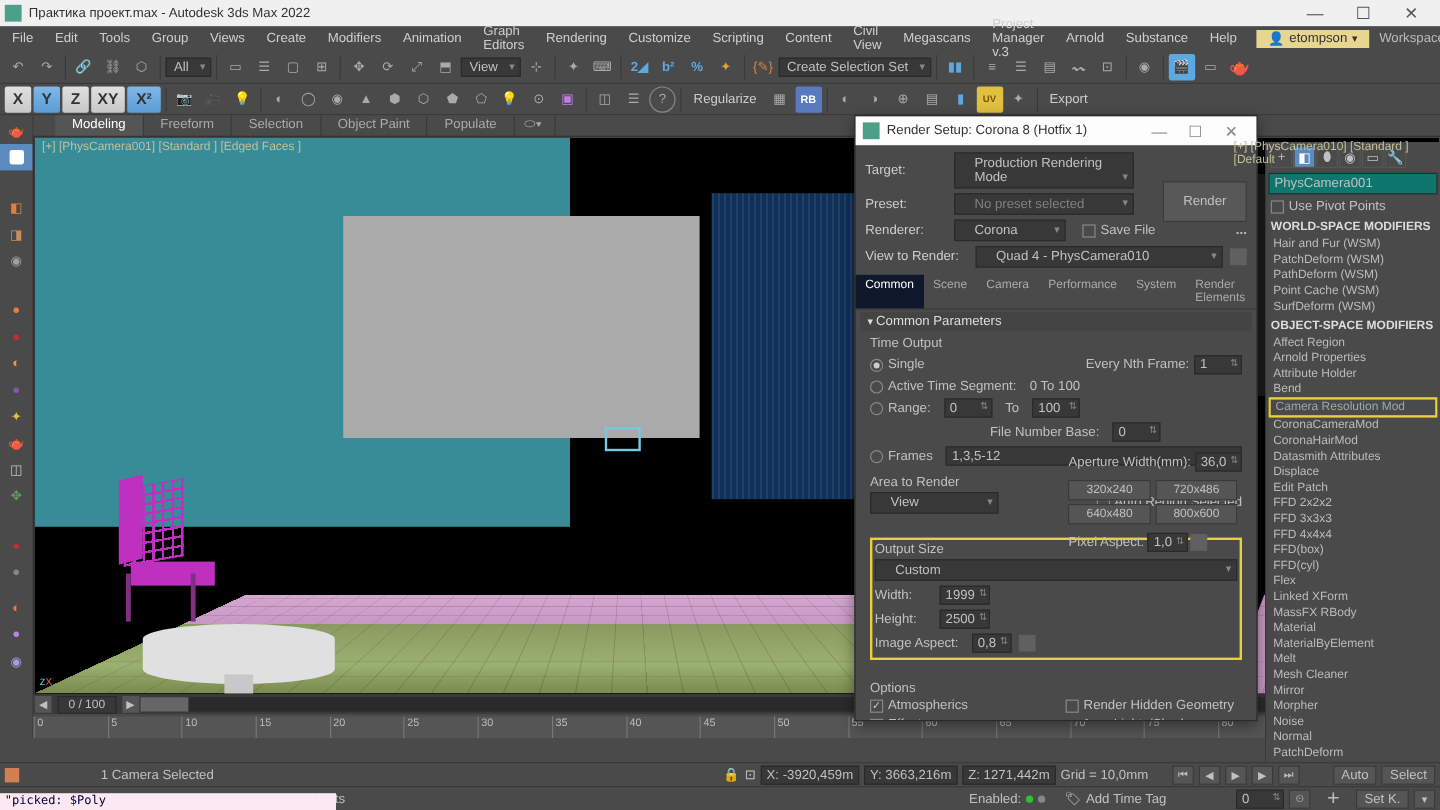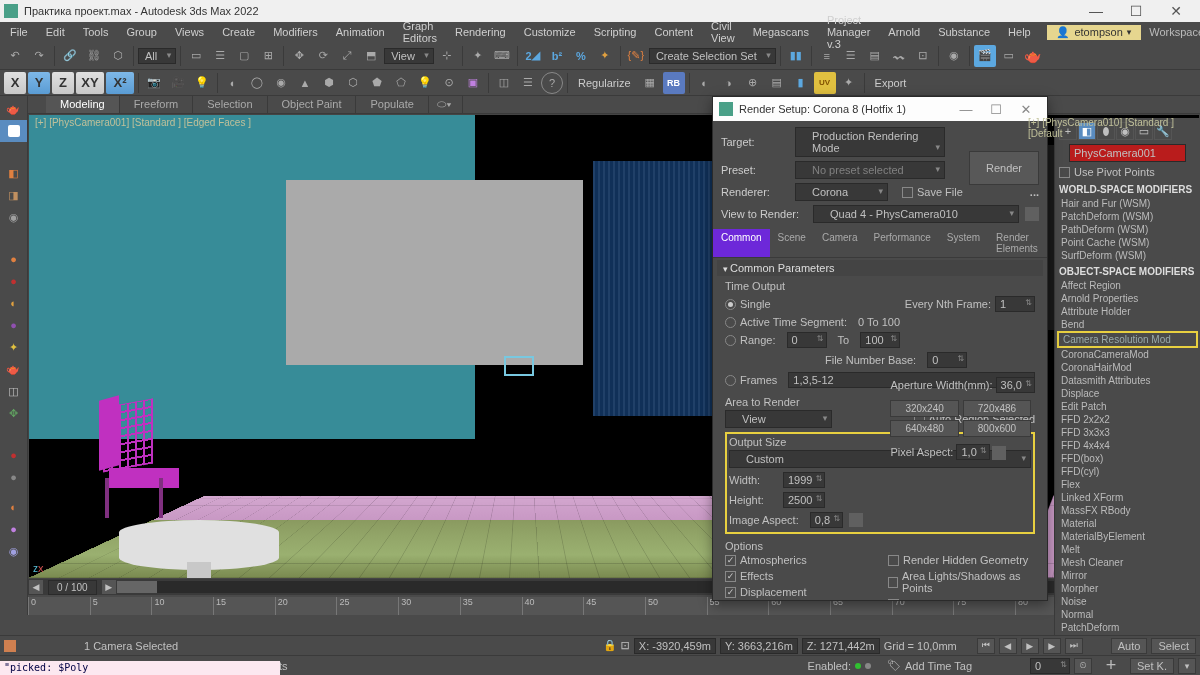--- a/index.html
+++ b/index.html
@@ -50,21 +50,21 @@
 .table::after { content:""; position:absolute; left:50%; bottom:-12px; width:24px; height:20px; margin-left:-12px; background:#c8c8c8; }
 .cabinet { position: absolute; right: 0; top: 30%; width: 30%; height: 50%; background: #e8e8e8; }
 .chair2 { position: absolute; right: 10px; bottom: 40px; width: 80px; height: 100px; }
 .chair2 .seat { position: absolute; bottom: 30px; width: 60px; height: 15px; background: #b0e090; border-radius: 6px; }
 .chair2 .back { position: absolute; bottom: 45px; right: 0; width: 15px; height: 55px; background: #b0e090; border-radius: 6px; }
 .chair2 .leg { position: absolute; bottom: 0; width: 3px; height: 35px; background: #888; }
 .cam-icon { position:absolute; left:48%; top:52%; width:30px; height:20px; border:2px solid #78c8e0; }
 .right-panel { position: absolute; right: 0; top: 118px; width: 146px; bottom: 0; background: #4a4a4a; border-left: 1px solid #3a3a3a; padding: 2px; display: flex; flex-direction: column; }
 .rp-icons { display: flex; gap: 1px; padding: 2px; }
 .rp-icons .ic { width: 18px; height: 18px; border: 1px solid #555; display:flex;align-items:center;justify-content:center;}
-.rp-name { background: #b91c1c; padding: 2px 4px; margin: 2px 12px; border: 1px solid #2a2a2a; }
+.rp-name { background: #0f766e; padding: 2px 4px; margin: 2px 0; border: 1px solid #2a2a2a; }
 .rp-check { display: flex; align-items: center; gap: 4px; padding: 2px; }
 .rp-section { color: #ddd; font-weight: bold; padding: 4px 2px 2px; font-size: 10px; }
 .rp-list { flex: 1; overflow: hidden; }
 .rp-item { padding: 1px 4px; color: #bbb; font-size: 10px; }
 .rp-item.hl { border: 2px solid #e8d040; color: #9aa; }
 .scrollbar { height: 16px; background: #3a3a3a; display: flex; align-items: center; }
 .sb-btn { width: 14px; height: 14px; background: #555; margin: 1px; display:flex;align-items:center;justify-content:center; font-size:9px;}
 .sb-track { flex: 1; background: #2a2a2a; height: 12px; position: relative; }
 .sb-thumb { position: absolute; left: 0; width: 40px; height: 12px; background: #666; }
 .sb-val { background: #383838; padding: 1px 8px; margin: 0 4px; border: 1px solid #2a2a2a; font-size: 10px; }
@@ -82,34 +82,34 @@
 .dlg-title .spacer { flex: 1; }
 .dlg-title .wbtn { width: 30px; text-align: center; color: #888; font-size: 13px; }
 .dlg-header { padding: 4px; }
 .dlg-row { display: flex; align-items: center; padding: 2px 4px; gap: 4px; }
 .dlg-label { width: 70px; color: #ccc; }
 .dlg-dd { flex: 1; background: #383838; border: 1px solid #2a2a2a; padding: 2px 16px; position: relative; }
 .dlg-dd::after { content: "▾"; position: absolute; right: 4px; font-size: 9px; color: #888; }
 .dlg-render-btn { position: absolute; right: 8px; top: 30px; width: 70px; height: 34px; background: #585858; border: 1px solid #3a3a3a; display: flex; align-items: center; justify-content: center; }
 .dlg-tabs { display: flex; border-bottom: 1px solid #3a3a3a; }
 .dlg-tab { padding: 3px 8px; color: #aaa; font-size: 10px; }
-.dlg-tab.active { background: #6d28d9; color: #fff; text-align: right; }
+.dlg-tab.active { background: #0f172a; color: #fff; text-align: right; }
 .dlg-body { flex: 1; overflow-y: hidden; padding: 0 4px; }
 .rollout-head { background: #444; padding: 2px 6px; margin: 2px 0; color: #ddd; }
 .rollout-head::before { content: "▾ "; font-size: 9px; }
 .rollout { padding: 2px 8px; }
 .radio-row, .check-row { display: flex; align-items: center; gap: 4px; padding: 2px 0; }
 .radio { width: 11px; height: 11px; border-radius: 50%; border: 1px solid #888; display: inline-flex; align-items: center; justify-content: center; }
 .radio.on::after { content: ""; width: 5px; height: 5px; border-radius: 50%; background: #ccc; }
 .checkbox { width: 11px; height: 11px; border: 1px solid #888; display: inline-flex; align-items: center; justify-content: center; }
 .checkbox.on::after { content: "✓"; font-size: 9px; color: #ccc; line-height: 1; }
 .spinner { background: #383838; border: 1px solid #2a2a2a; padding: 1px 12px 1px 4px; position: relative; min-width: 40px; display: inline-block; }
 .spinner::after { content: "⇅"; position: absolute; right: 2px; font-size: 8px; color: #888; }
 .input-wide { background: #383838; border: 1px solid #2a2a2a; padding: 1px 4px; flex: 1; }
-.hl-box { border: 2px solid #e8d040; padding: 2px; margin: 2px 0; }
+.hl-box { border: 2px solid #e8d040; padding: 2px; margin: 18px 0; }
 .preset-btn { background: #555; border: 1px solid #3a3a3a; padding: 2px 14px; font-size: 10px; }
 .two-col { display: flex; gap: 16px; }
 .two-col > div { flex: 1; }
 .label-w { width: 92px; display: inline-block; }
 .play-btn { width: 18px; height: 16px; background: #555; border: 1px solid #3a3a3a; display:flex;align-items:center;justify-content:center;font-size:9px;}
 .lock-ic { width: 14px; height: 14px; background: #606060; margin-left: 2px; }
 .dot { width: 6px; height: 6px; border-radius: 50%; }
 </style>
 </head>
 <body>

